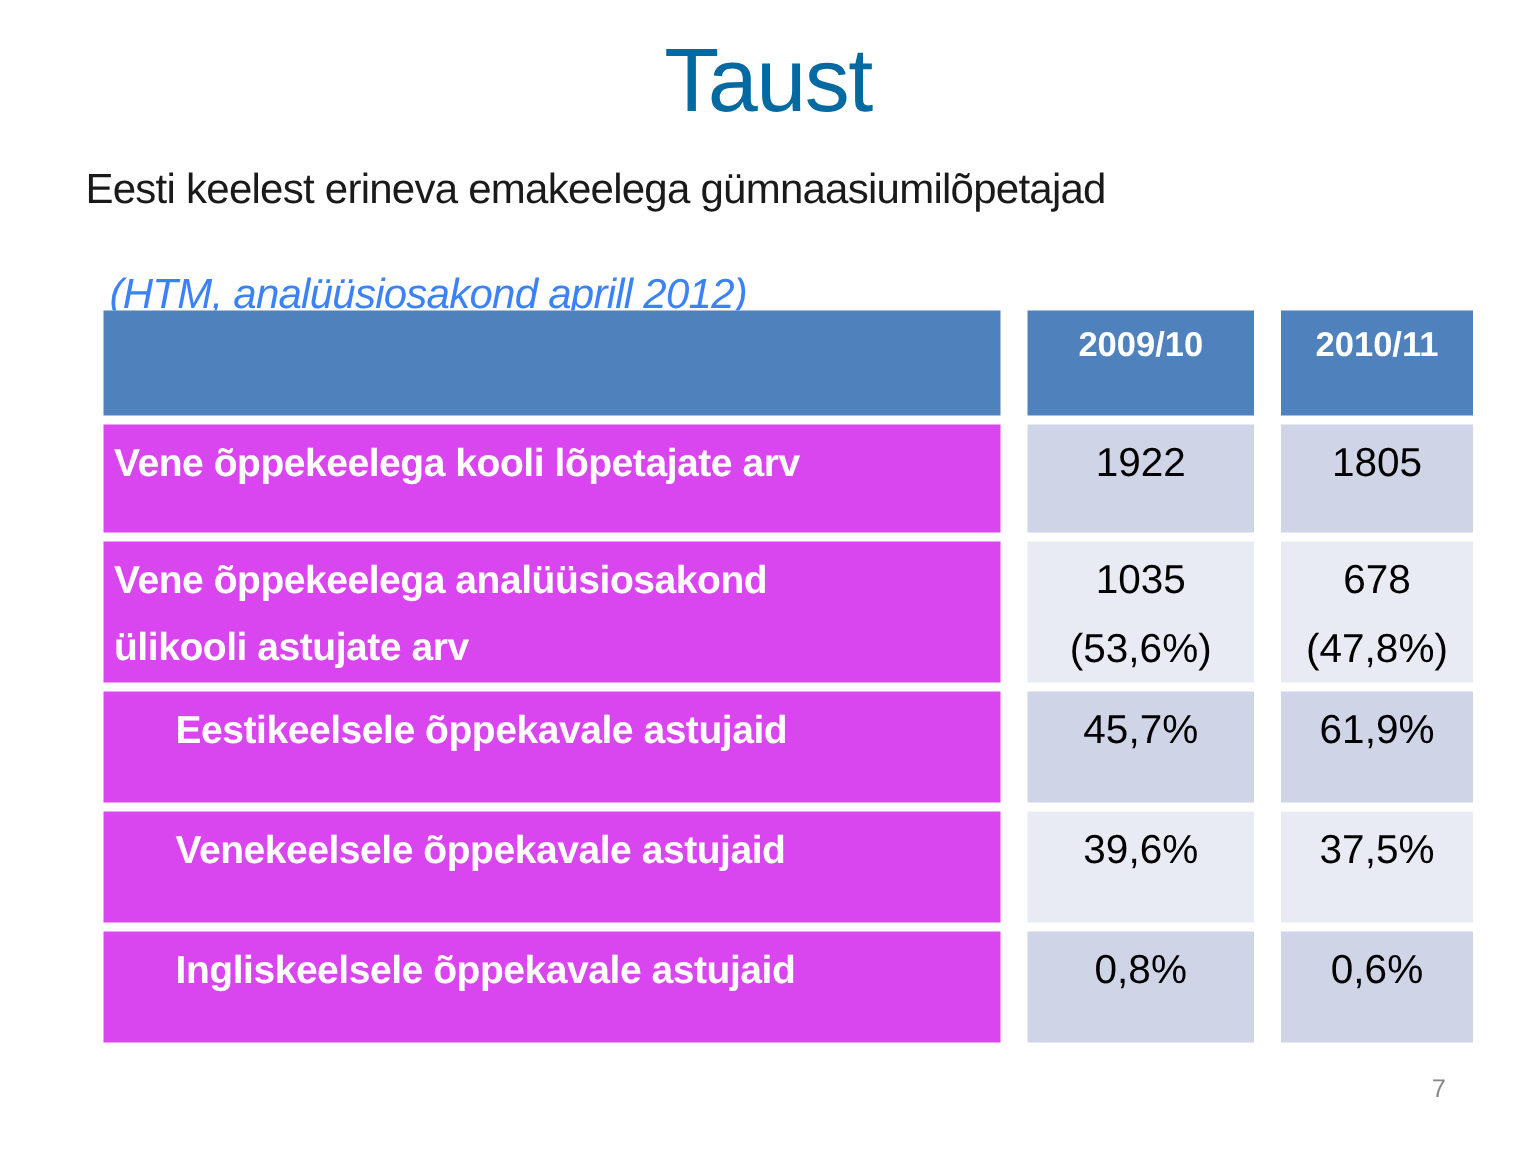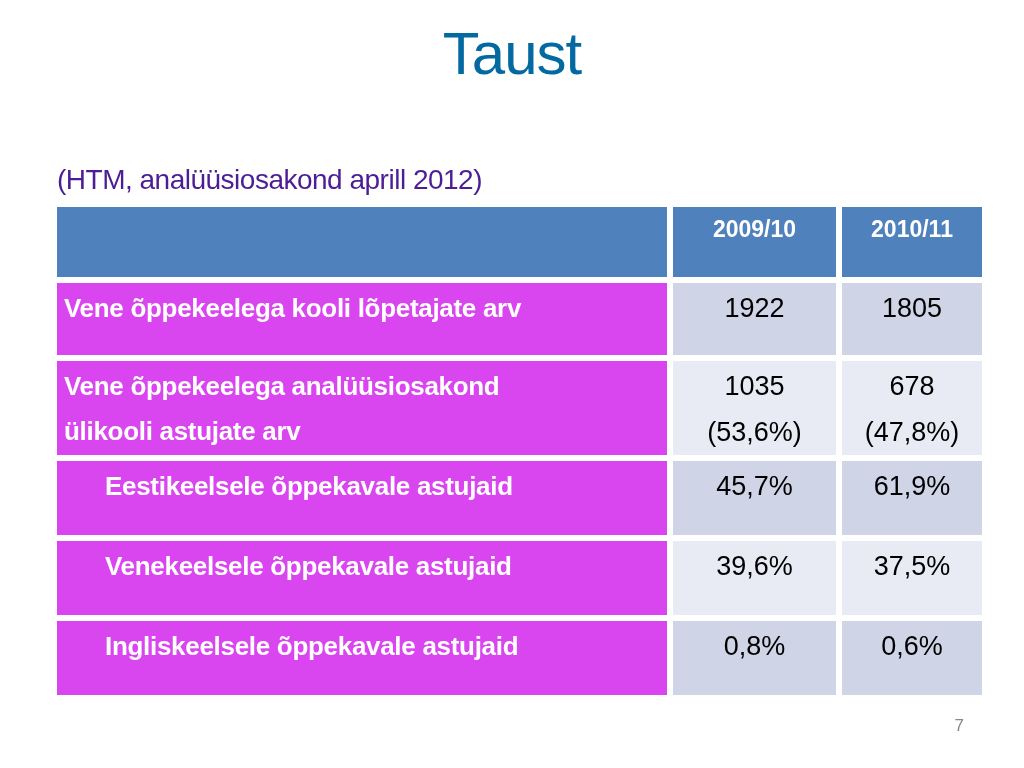--- a/index.html
+++ b/index.html
@@ -34,36 +34,37 @@
     left: 57px;
     margin: 0;
     font-size: 28px;
     letter-spacing: -0.5px;
     color: #1a1a1a;
   }
   .sub2 {
     position: absolute;
     top: 164px;
     left: 57px;
-    margin: 0;
+    margin: 16px;
     font-size: 28px;
+    font-style: italic;
     letter-spacing: -0.5px;
-    color: #4c1d95;
+    color: #3b82f6;
   }
   .table {
     position: absolute;
     left: 57px;
     top: 207px;
     display: grid;
     grid-template-columns: 610px 163px 140px;
     grid-template-rows: 70px 72px 94px 74px 74px 74px;
     gap: 6px;
     background: #ffffff;
   }
-  .cell { overflow: hidden; box-sizing: border-box; }
+  .cell { overflow: hidden; box-sizing: border-box; margin-left: 12px; }
   .hcell {
     background: #4f81bd;
     color: #ffffff;
     font-weight: bold;
     font-size: 23px;
     text-align: center;
     line-height: 1.5;
     padding-top: 5px;
   }
   .lcell {
@@ -95,20 +96,21 @@
     color: #898989;
   }
 </style>
 </head>
 <body>
 
 <div class="slide">
 
   <h1 class="title">Taust</h1>
 
+  <p class="sub1">Eesti keelest erineva emakeelega gümnaasiumilõpetajad</p>
   <p class="sub2">(HTM, analüüsiosakond aprill 2012)</p>
 
   <div class="table">
 
     <div class="cell hcell"></div>
     <div class="cell hcell">2009/10</div>
     <div class="cell hcell">2010/11</div>
 
     <div class="cell lcell">Vene õppekeelega kooli lõpetajate arv</div>
     <div class="cell vcell band-a">1922</div>

